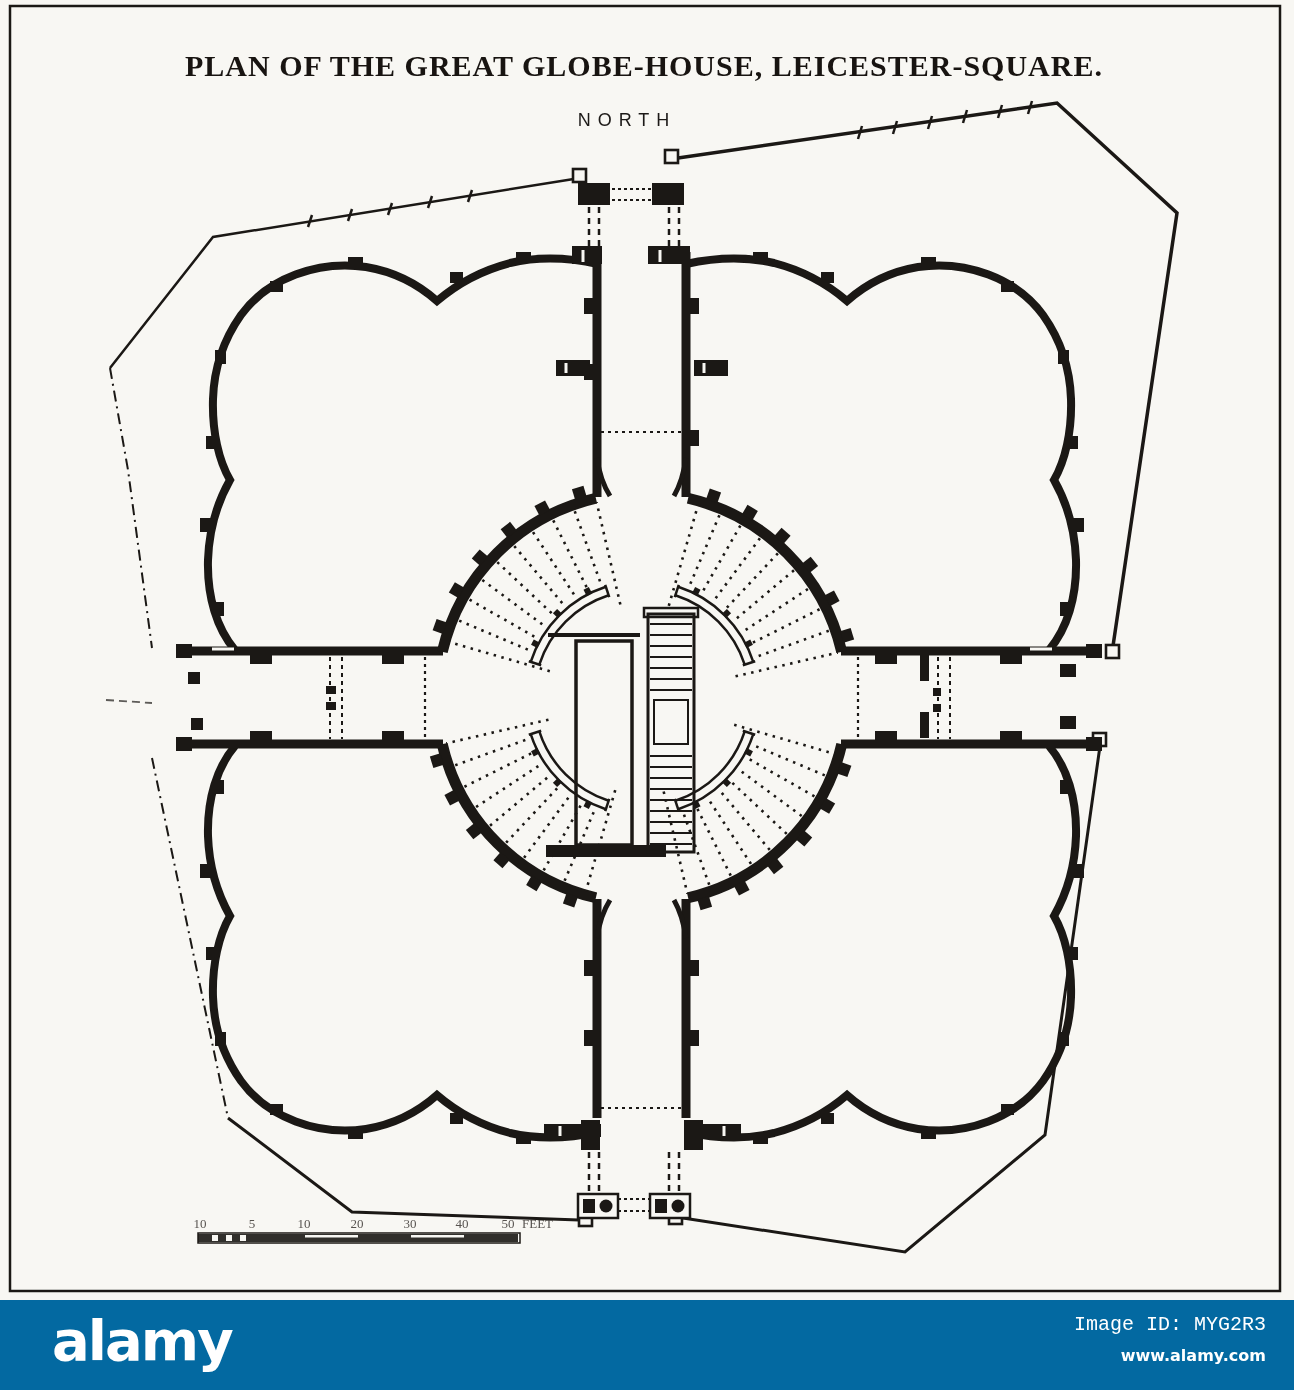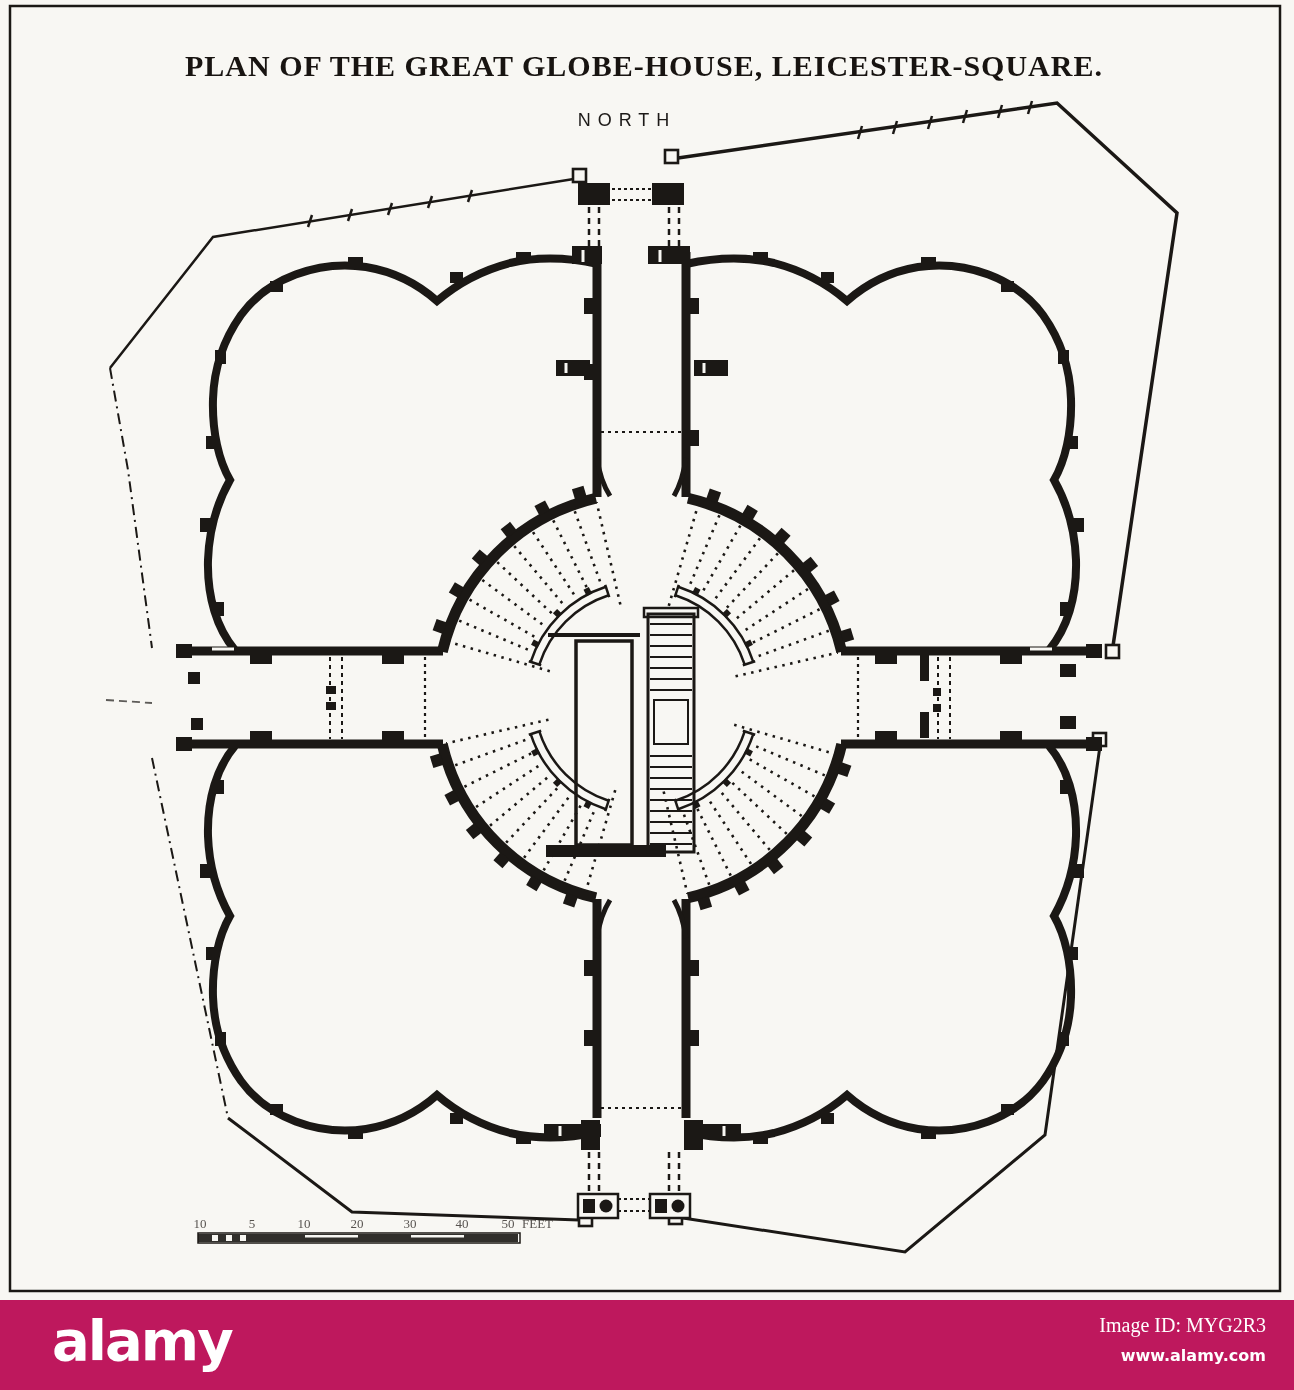--- a/index.html
+++ b/index.html
@@ -6,26 +6,26 @@
   body{width:1294px;height:1390px;overflow:hidden;background:#ffffff;
        font-family:"Liberation Sans",sans-serif;}
   .page{position:relative;width:1264px;height:1390px;}
   .paper{position:absolute;left:0;top:0;width:1294px;height:1300px;background:#f8f7f3;}
   svg text{user-select:none;}
   .title-text{font-family:"Liberation Serif",serif;font-weight:bold;font-size:30px;
               letter-spacing:1px;fill:#181411;}
   .north-text{font-family:"Liberation Sans",sans-serif;font-size:18px;letter-spacing:7px;
               fill:#1c1917;}
   .scale-num{font-family:"Liberation Serif",serif;font-size:13px;fill:#3a3632;opacity:.85;}
-  .watermark-bar{position:absolute;left:0;top:1300px;width:1294px;height:90px;background:#be185d;}
+  .watermark-bar{position:absolute;left:0;top:1300px;width:1294px;height:90px;background:#0369a1;}
   .alamy-logo{position:absolute;left:52px;top:8px;color:#ffffff;
               font-family:"DejaVu Sans",sans-serif;font-weight:bold;font-size:56px;
               letter-spacing:-2px;}
   .wm-right{position:absolute;right:28px;top:10px;text-align:right;color:#ffffff;}
-  .wm-id{font-family:Liberation Serif, serif;font-size:20px;line-height:30px;}
+  .wm-id{font-family:Liberation Mono, monospace;font-size:20px;line-height:30px;}
   .wm-url{font-family:"DejaVu Sans",sans-serif;font-weight:bold;font-size:16px;line-height:32px;}
 </style>
 </head>
 <body>
 
 <div class="page">
   <div class="paper"></div>
 
   <svg width="1294" height="1300" viewBox="0 0 1294 1300" style="position:absolute;left:0;top:0;">
 

